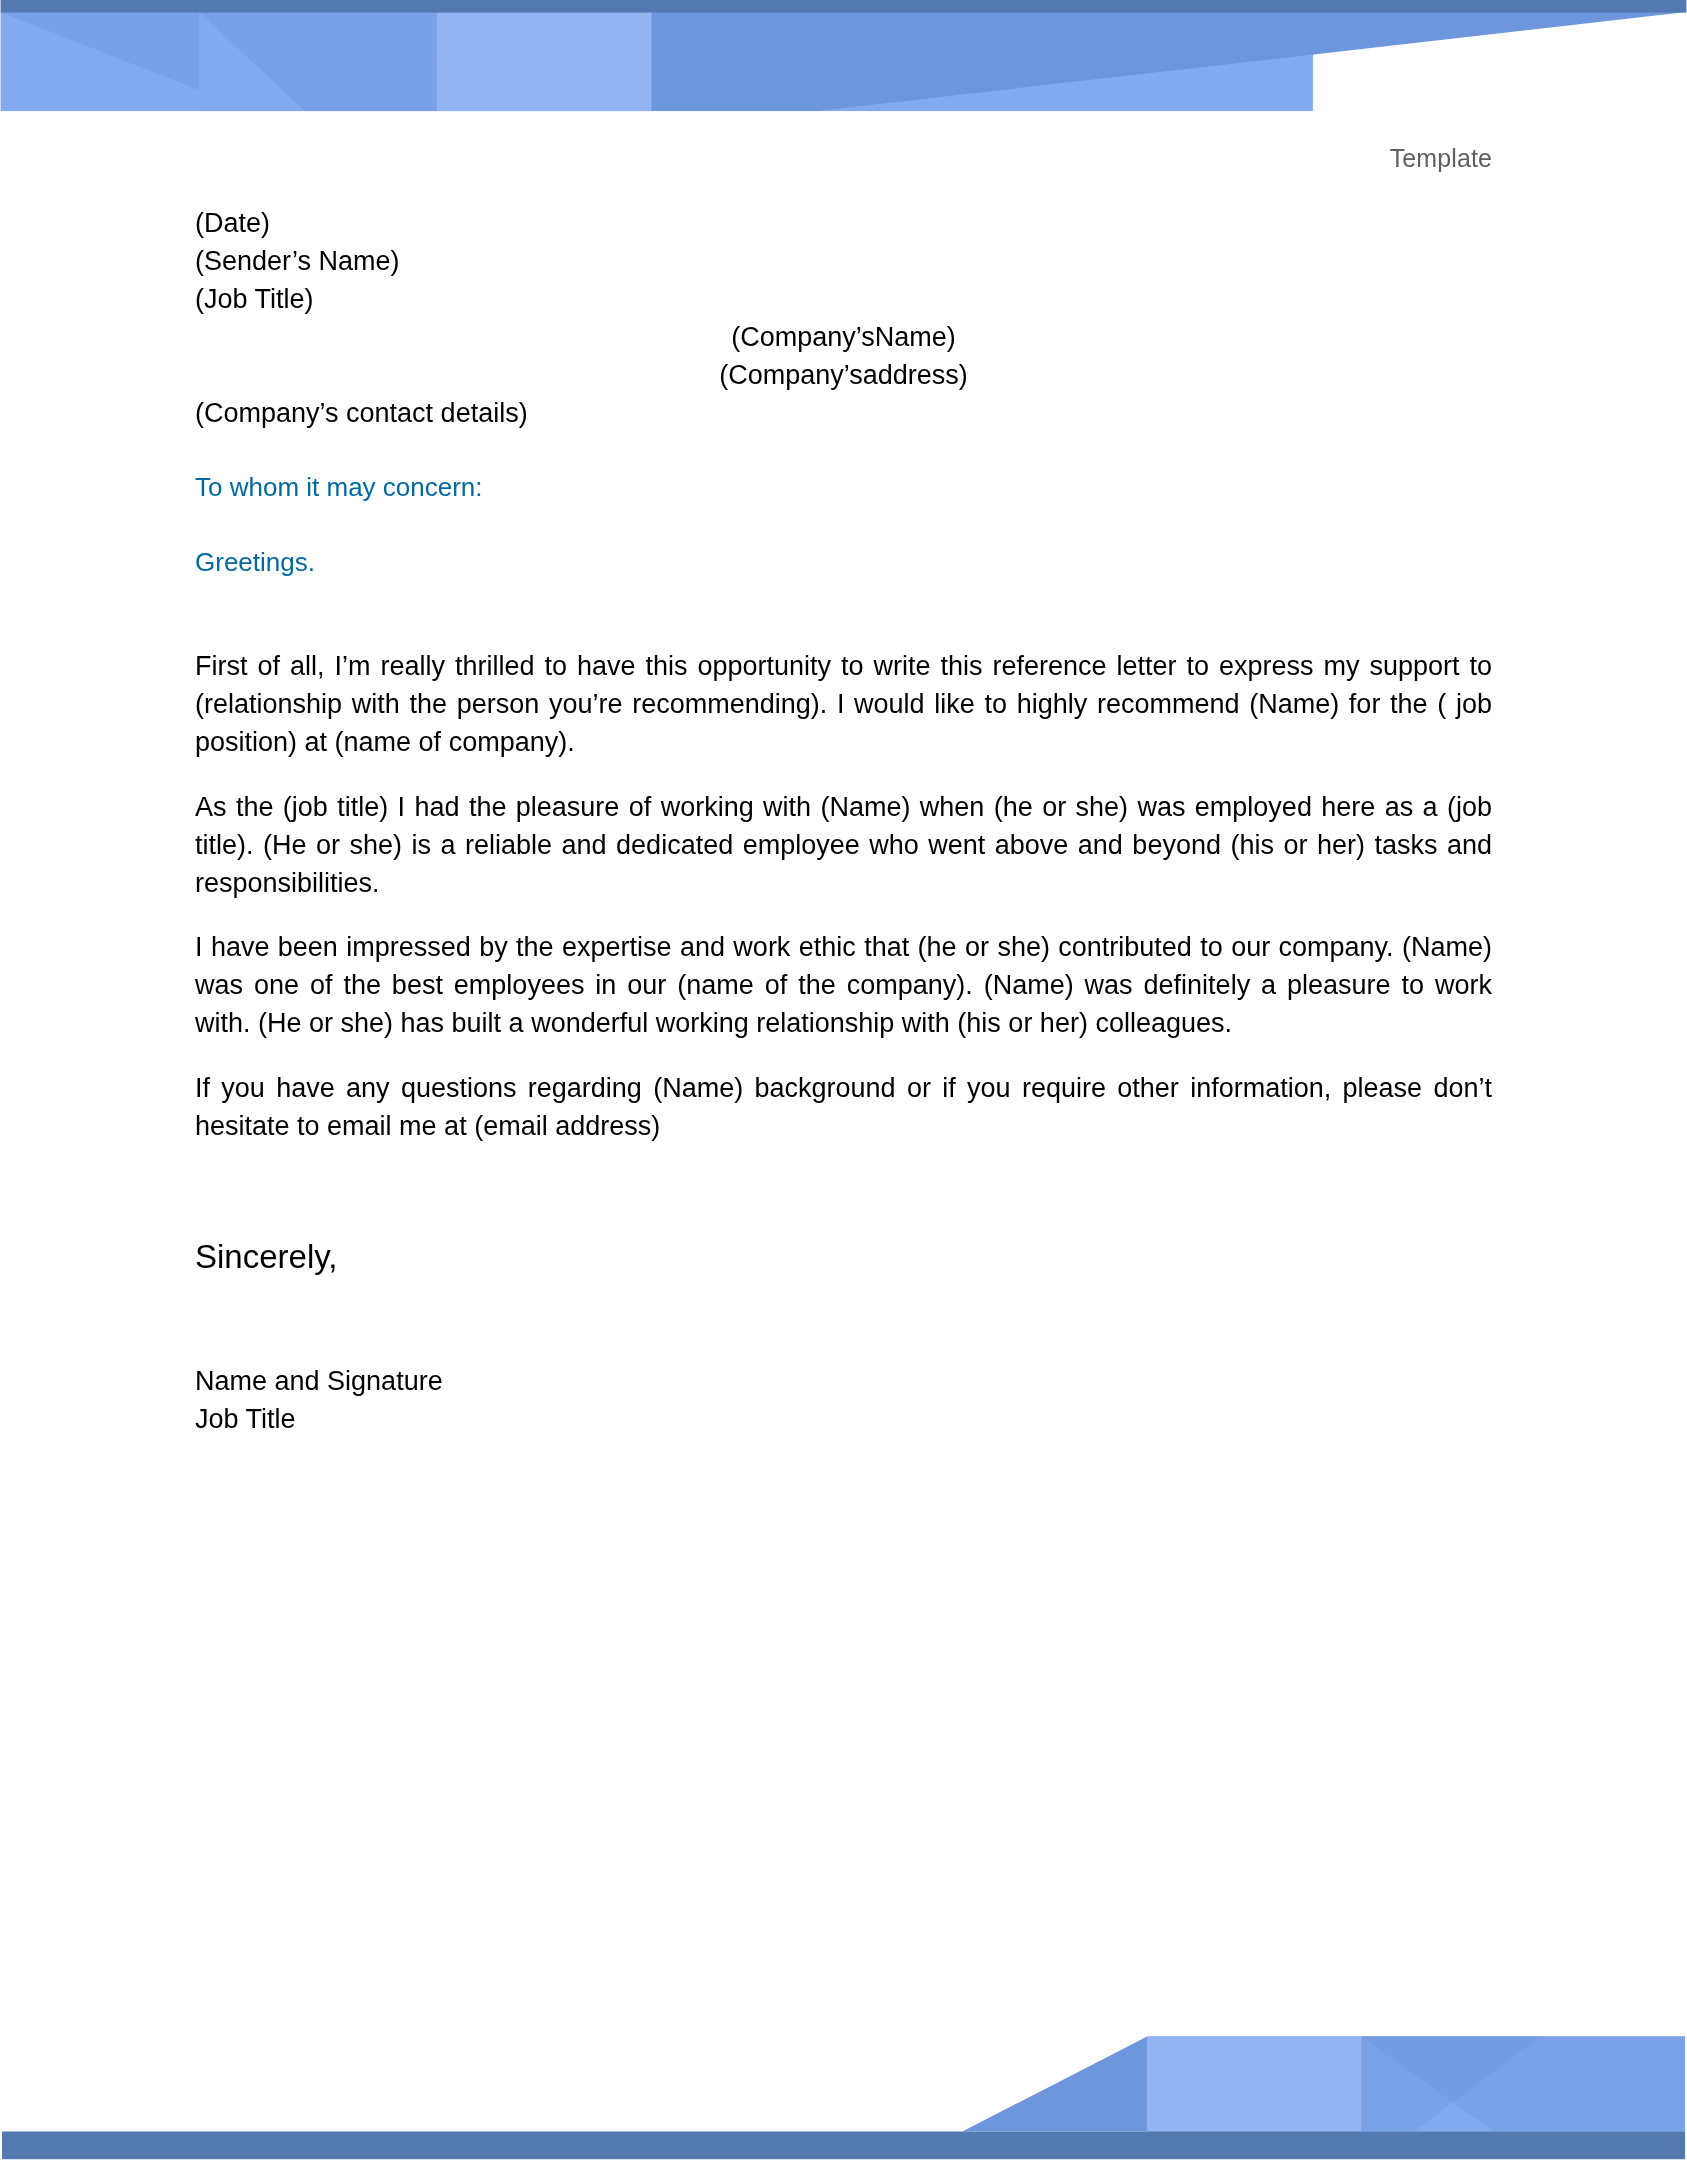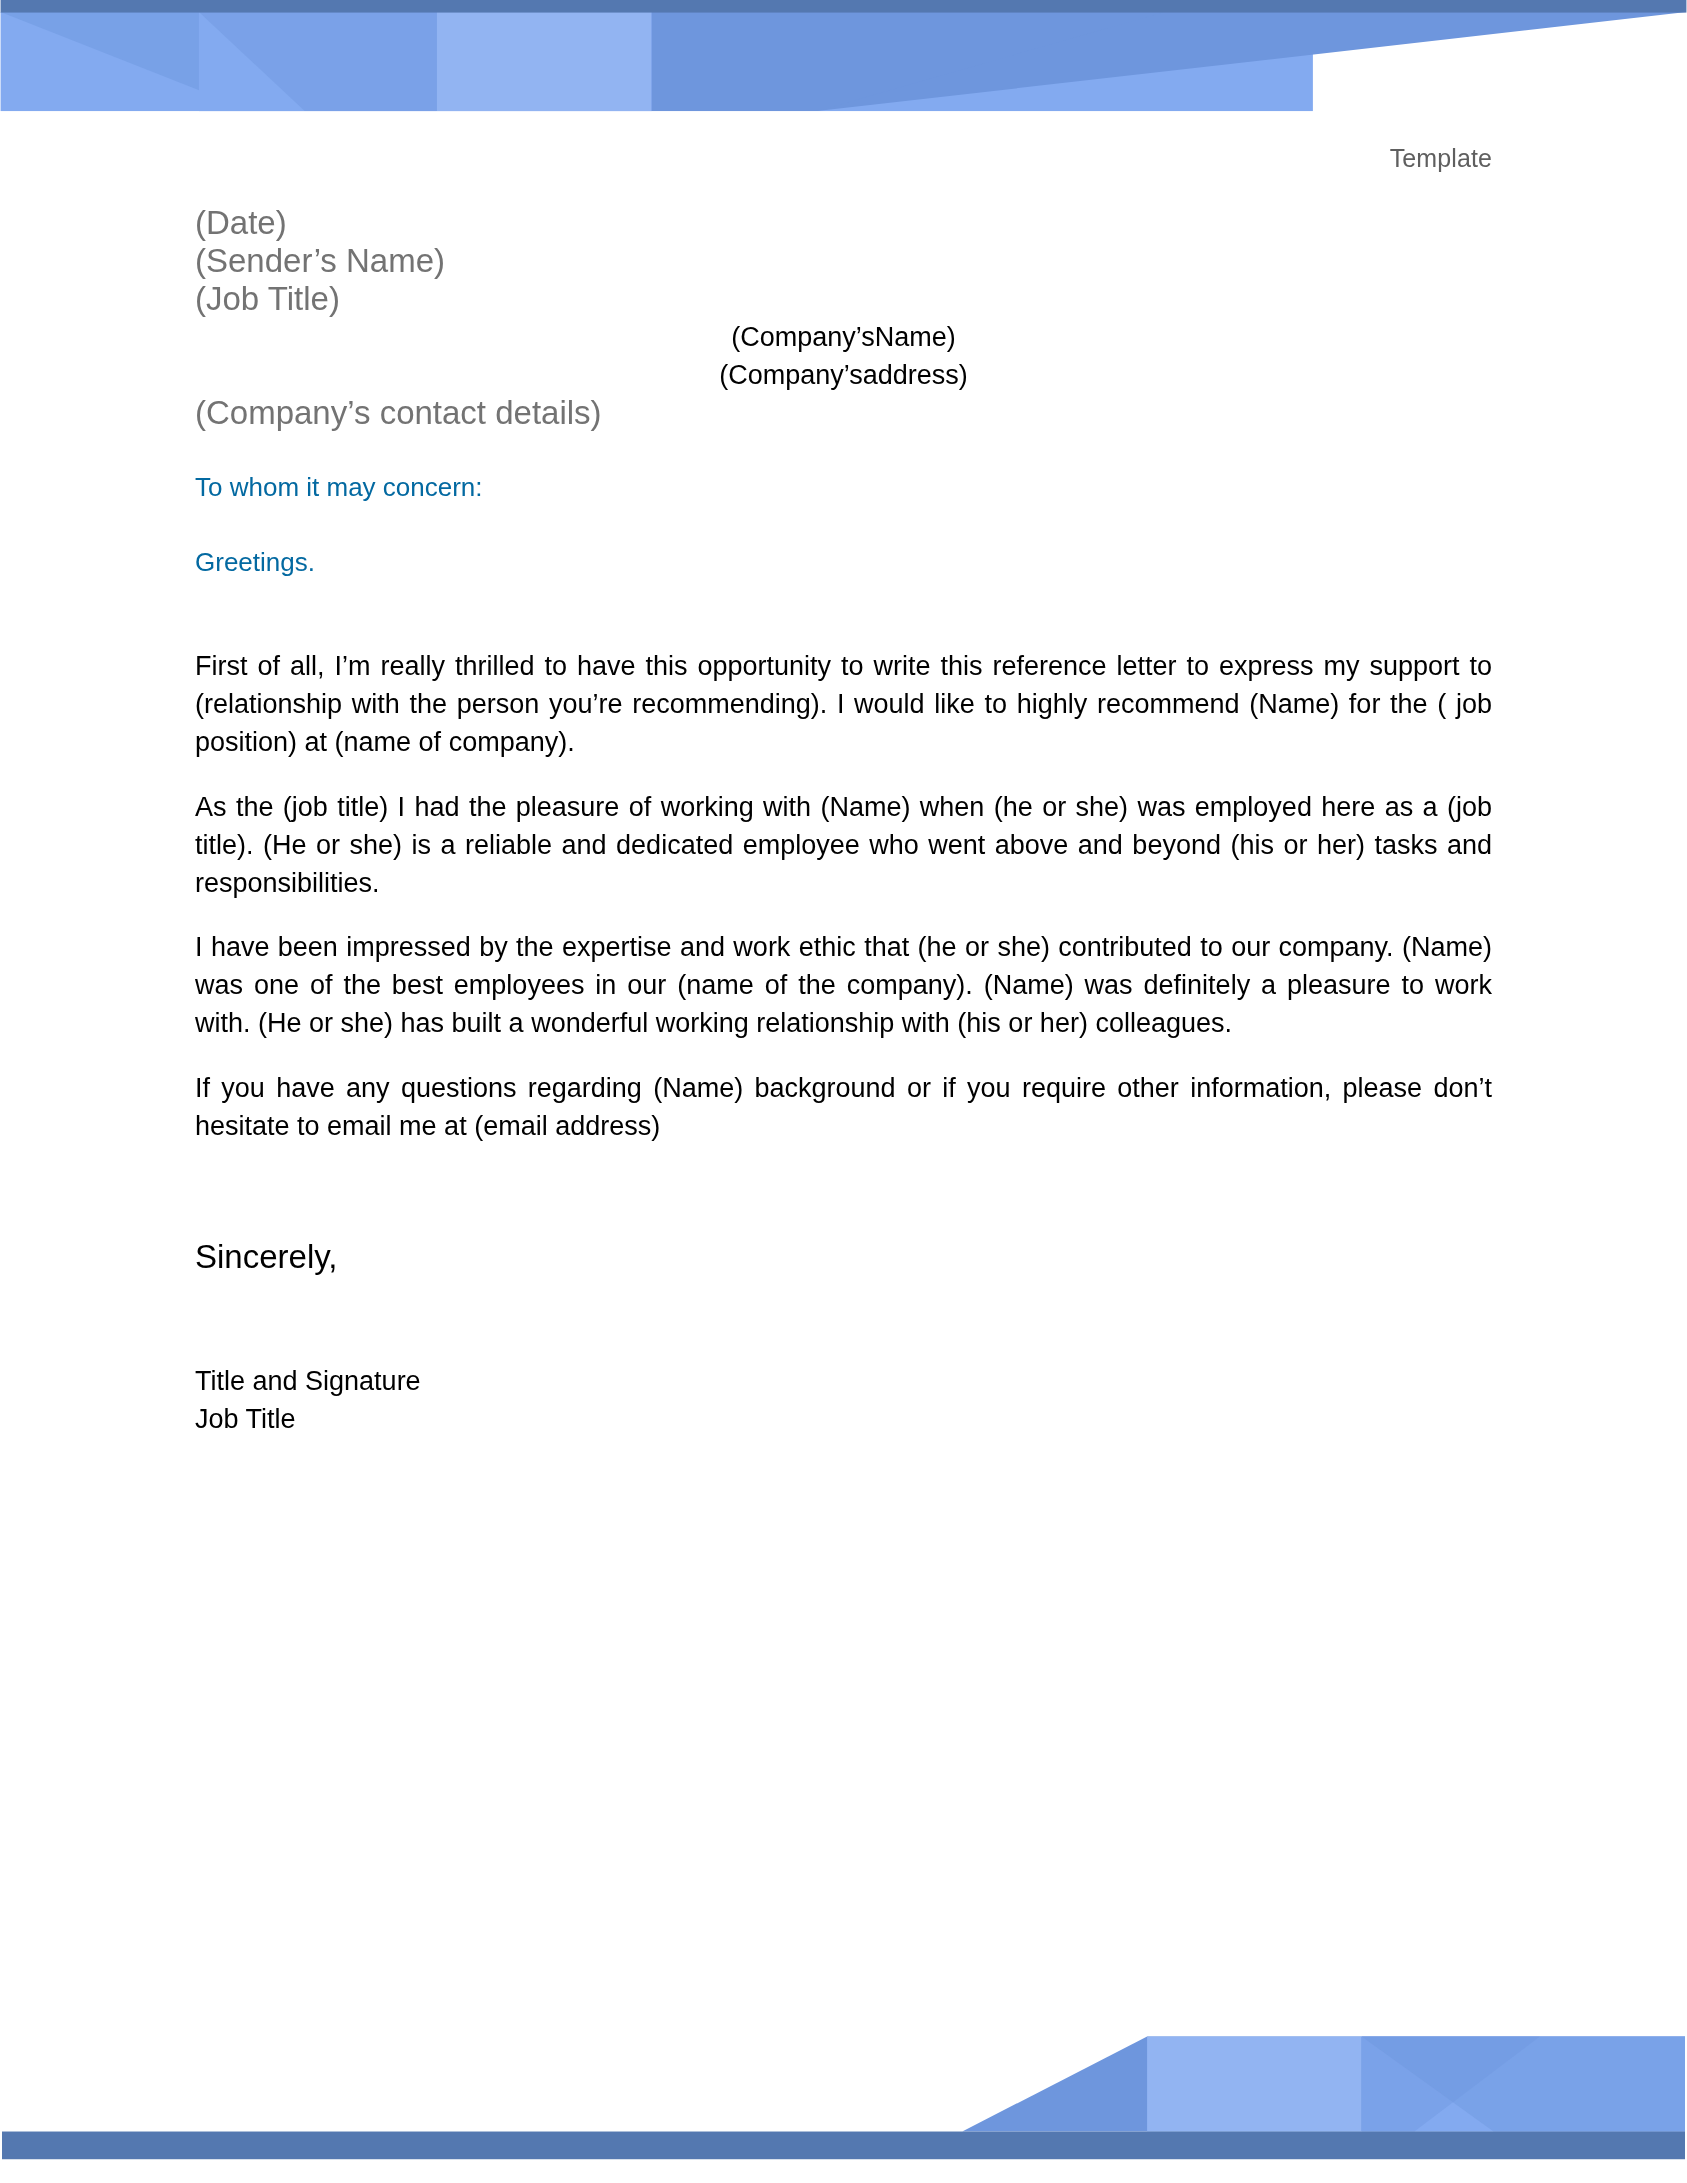--- a/index.html
+++ b/index.html
@@ -63,23 +63,23 @@
   }
 
   .content {
     position: absolute;
     left: 195px;
     top: 192px;
     width: 1297px;
   }
 
   .addr-line {
-    font-size: 33px;
-    line-height: 38px;
-    color: #737373;
+    font-size: 27px;
+    line-height: 38px;
+    color: #000000;
     white-space: pre;
   }
   .addr-split {
     font-size: 27px;
     line-height: 38px;
     color: #000000;
     display: flex;
     justify-content: center;
     width: 100%;
   }
@@ -192,19 +192,19 @@
       <p class="para">As the (job title) I had the pleasure of working with (Name) when (he or she) was employed here as a (job title). (He or she) is a reliable and dedicated employee who went above and beyond (his or her) tasks and responsibilities.</p>
       <p class="para">I have been impressed by the expertise and work ethic that (he or she) contributed to our company. (Name) was one of the best employees in our (name of the company). (Name) was definitely a pleasure to work with. (He or she) has built a wonderful working relationship with (his or her) colleagues.</p>
       <p class="para">If you have any questions regarding (Name) background or if you require other information, please don’t hesitate to email me at (email address)</p>
 
       <div class="spacer-xl"></div>
 
       <div class="closing">Sincerely,</div>
 
       <div class="spacer-xl"></div>
 
-      <div class="signature-line">Title and Signature</div>
+      <div class="signature-line">Name and Signature</div>
       <div class="signature-line">Job Title</div>
 
     </div>
   </div>
 </div>
 
 
 </body></html>

